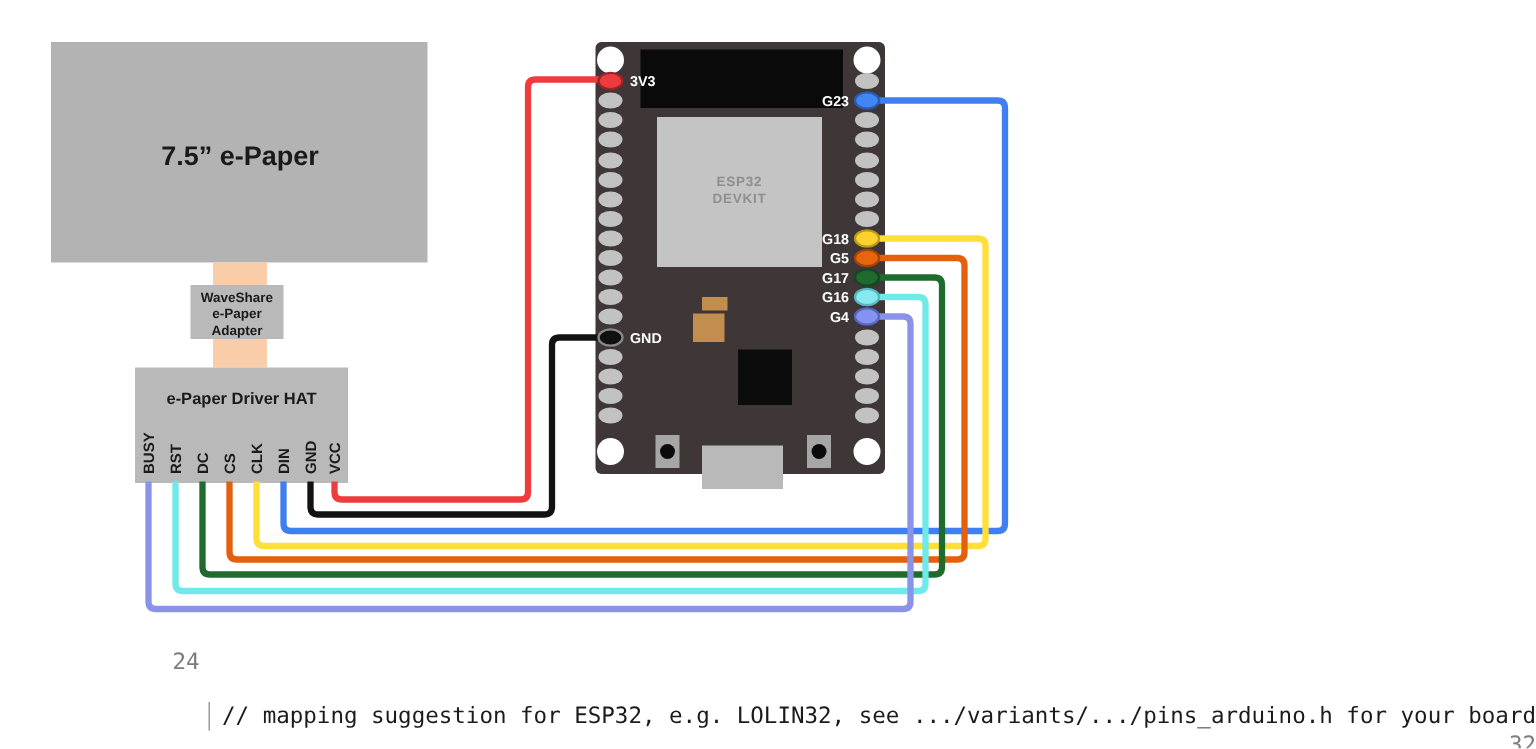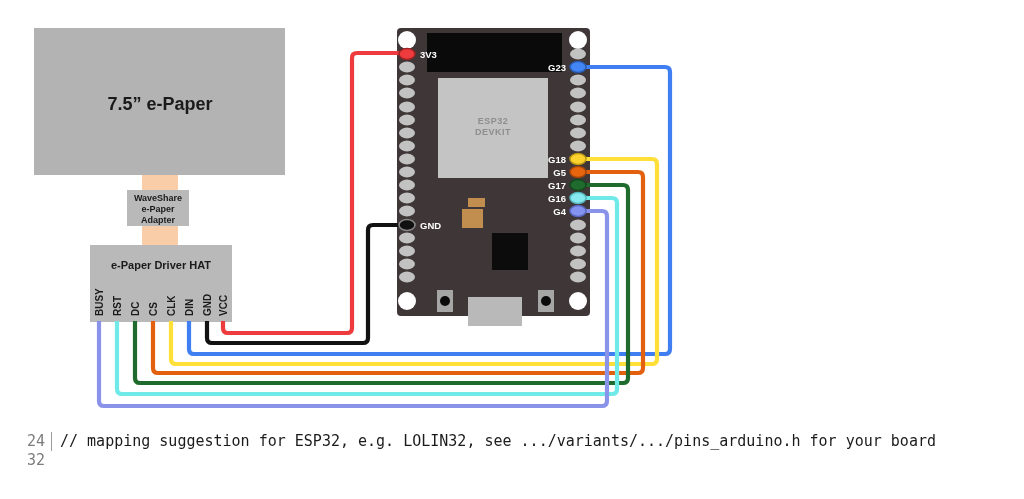--- a/index.html
+++ b/index.html
@@ -10,23 +10,23 @@
   .panel-label{font-size:18px;font-weight:bold;fill:#1a1a1a;}
   .adapter-label{font-size:9px;font-weight:bold;fill:#1a1a1a;}
   .hat-title{font-size:11px;font-weight:bold;fill:#1a1a1a;}
   .hat-pin-label{font-size:10px;font-weight:bold;fill:#1a1a1a;}
   .module-label{font-size:9px;font-weight:bold;fill:#8e8e8e;letter-spacing:.5px;}
   .pin-label{font-size:9.5px;font-weight:bold;fill:#ffffff;}
   .wire{fill:none;stroke-width:4.2;stroke-linecap:butt;stroke-linejoin:round;}
   .code-block{position:absolute;left:0;top:432px;width:1024px;
       font-family:"DejaVu Sans Mono","Liberation Mono",monospace;
       font-size:15px;line-height:18.7px;}
-  .code-row{display:flex;}
+  .code-row{display:flex;justify-content:flex-end;}
   .ln{flex:0 0 45px;width:45px;text-align:right;color:#7d7d7d;}
-  .ct{border-left:1px solid #9a9a9a;margin-left:6px;padding-left:8px;color:#1b1b1b;white-space:pre;}
+  .ct{border-left:1px solid #9a9a9a;margin-left:6px;padding-left:8px;color:#1b1b1b;white-space:pre;margin-top:36px;}
 </style>
 </head>
 <body>
 
 <div class="stage">
 
 <svg class="diagram-svg" width="1024" height="430" viewBox="0 0 1024 430">
 
   <rect x="34" y="28" width="251" height="147" fill="#b3b3b3"></rect>
   <text x="160" y="110" text-anchor="middle" class="panel-label">7.5” e-Paper</text>

